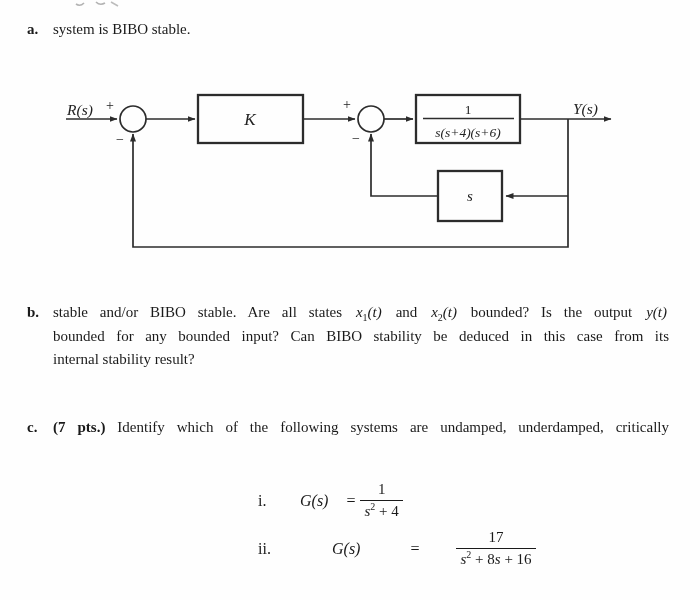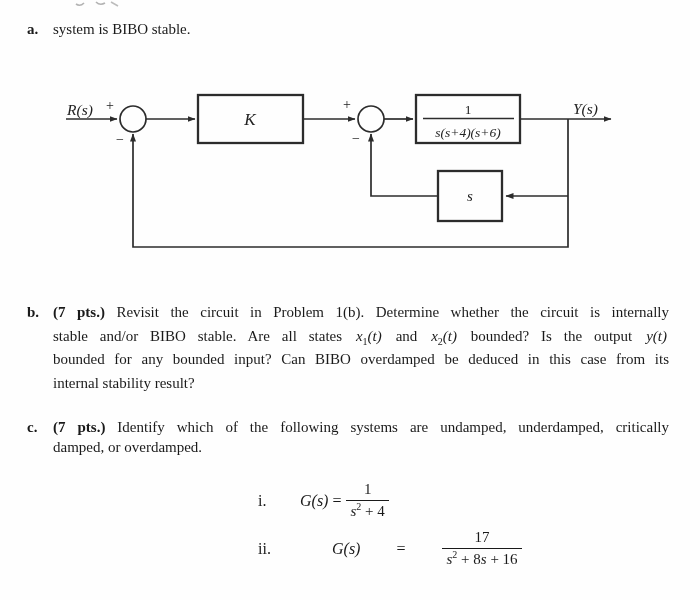--- a/index.html
+++ b/index.html
@@ -25,21 +25,21 @@
   #artifact-svg{position:absolute;left:0;top:0;}
   svg text{font-family:"Liberation Serif","DejaVu Serif",serif;fill:#222;}
   svg .sig{font-size:15.5px;font-style:italic;}
   svg .blk{font-size:17px;font-style:italic;}
   svg .sm{font-size:14px;}
   svg .fr{font-size:13.5px;}
   .eqrow{position:absolute;left:258px;display:flex;align-items:center;font-size:16px;}
   #eq-i{top:481px;}
   #eq-ii{top:529px;gap:32px;}
   .eqindex{display:inline-block;width:42px;font-style:normal;}
-  .eqlhs{font-style:italic;margin-right:4px;}
+  .eqlhs{font-style:italic;margin-right:18px;}
   .eqsign{margin-right:5px;}
   .frac{display:inline-flex;flex-direction:column;text-align:center;font-size:15px;vertical-align:middle;}
   .frac .num{border-bottom:1.5px solid #1a1a1a;padding:0 6px 2px;}
   .frac .den{padding:2px 4px 0;white-space:nowrap;}
 </style>
 </head>
 <body>
 
 <svg id="artifact-svg" width="130" height="10">
   <path d="M76,4 q4,3 8,-1" stroke="#b3b3b3" stroke-width="1.6" fill="none"></path>
@@ -92,30 +92,28 @@
   <line x1="568" y1="111" x2="506" y2="111" stroke="#2c2c2c" stroke-width="1.7" marker-end="url(#arr)"></line>
 
   <rect x="438" y="86" width="64" height="50" fill="#fefefe" stroke="#2c2c2c" stroke-width="2.3"></rect>
   <text x="470" y="116" text-anchor="middle" class="blk" style="font-size:15px">s</text>
 
   <path d="M438,111 L371,111 L371,49" fill="none" stroke="#2c2c2c" stroke-width="1.7" marker-end="url(#arr)"></path>
 </svg>
 
 <div class="para" id="p-b">
   <span class="plabel">b.</span>
-  <div class="jline"><span class="bold">(7 pts.)</span><span> Revisit the circuit in Problem 1(b). Determine whether the circuit is internally</span></div>
   <div class="jline"><span>stable and/or BIBO stable. Are all states </span><span class="mathgap"><span class="it">x</span><sub class="m">1</sub><span class="it">(t)</span></span><span> and </span><span class="mathgap"><span class="it">x</span><sub class="m">2</sub><span class="it">(t)</span></span><span> bounded? Is the output </span><span class="mathgap"><span class="it">y</span><span class="it">(t)</span></span></div>
-  <div class="jline">bounded for any bounded input? Can BIBO overdamped be deduced in this case from its</div>
+  <div class="jline">bounded for any bounded input? Can BIBO stability be deduced in this case from its</div>
   <div class="lline">internal stability result?</div>
 </div>
 
 <div class="para" id="p-c">
   <span class="plabel">c.</span>
   <div class="jline"><span class="bold">(7 pts.)</span><span> Identify which of the following systems are undamped, underdamped, critically</span></div>
-  <div class="lline">damped, or overdamped.</div>
 </div>
 
 <div class="eqrow" id="eq-i">
   <span class="eqindex">i.</span>
   <span class="eqlhs">G(s)</span>
   <span class="eqsign">=</span>
   <span class="frac">
     <span class="num">1</span>
     <span class="den"><span class="it">s</span><sup class="m">2</sup><span> + 4</span></span>
   </span>

